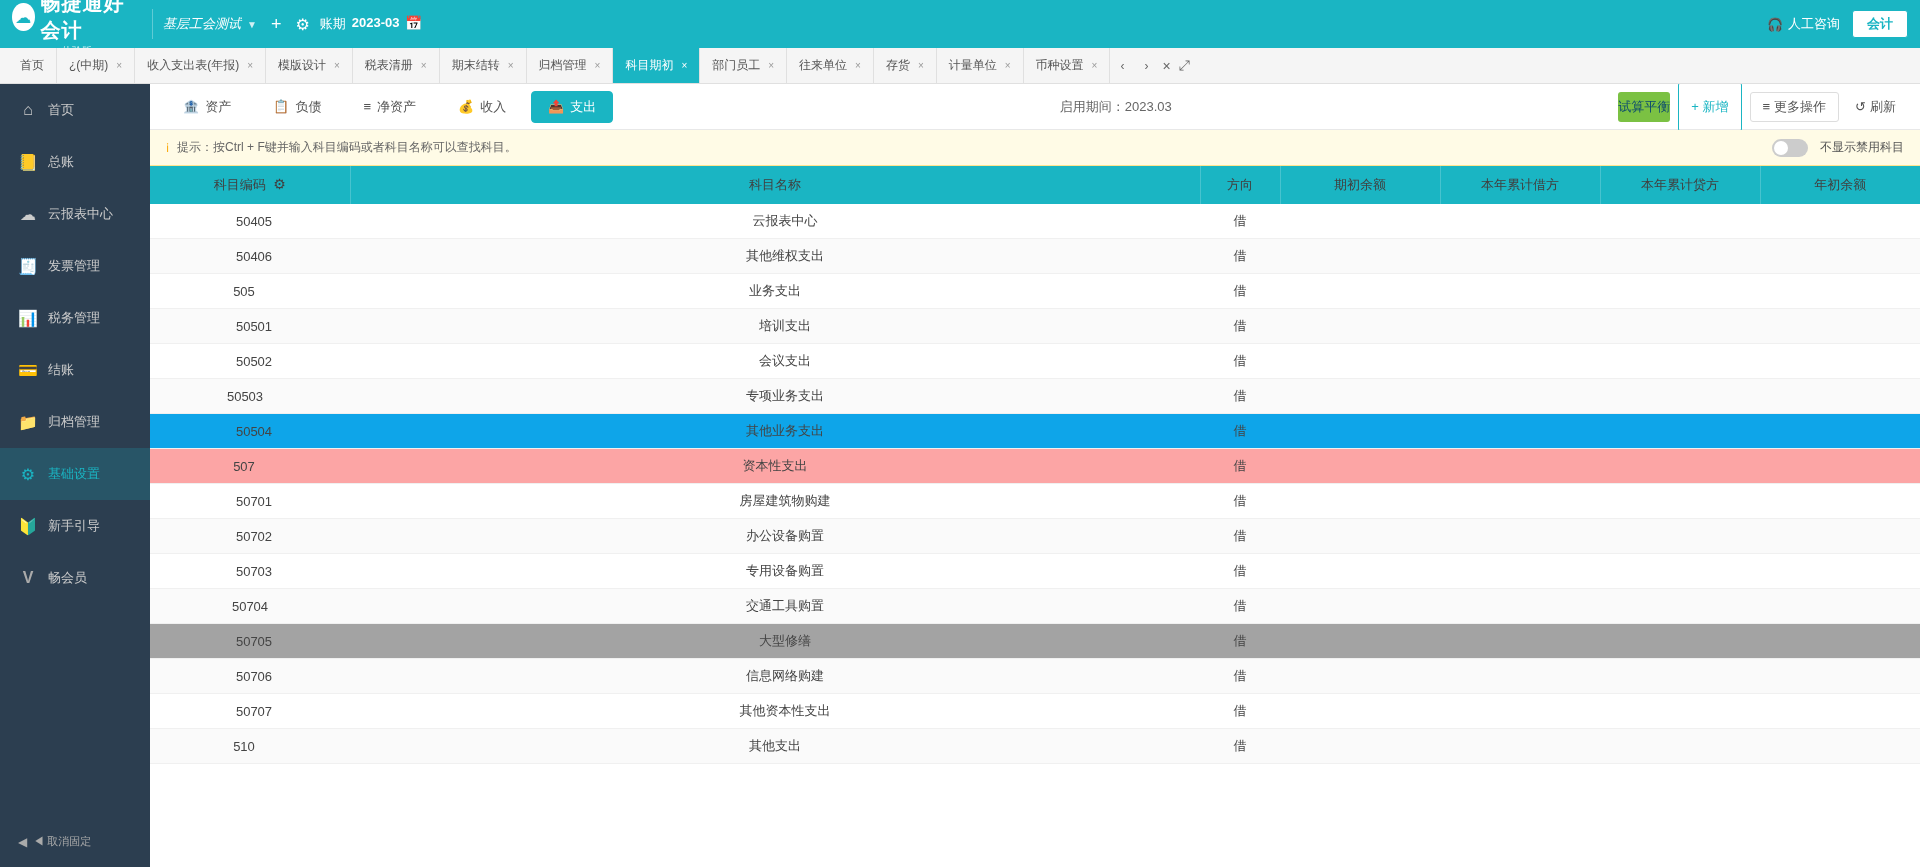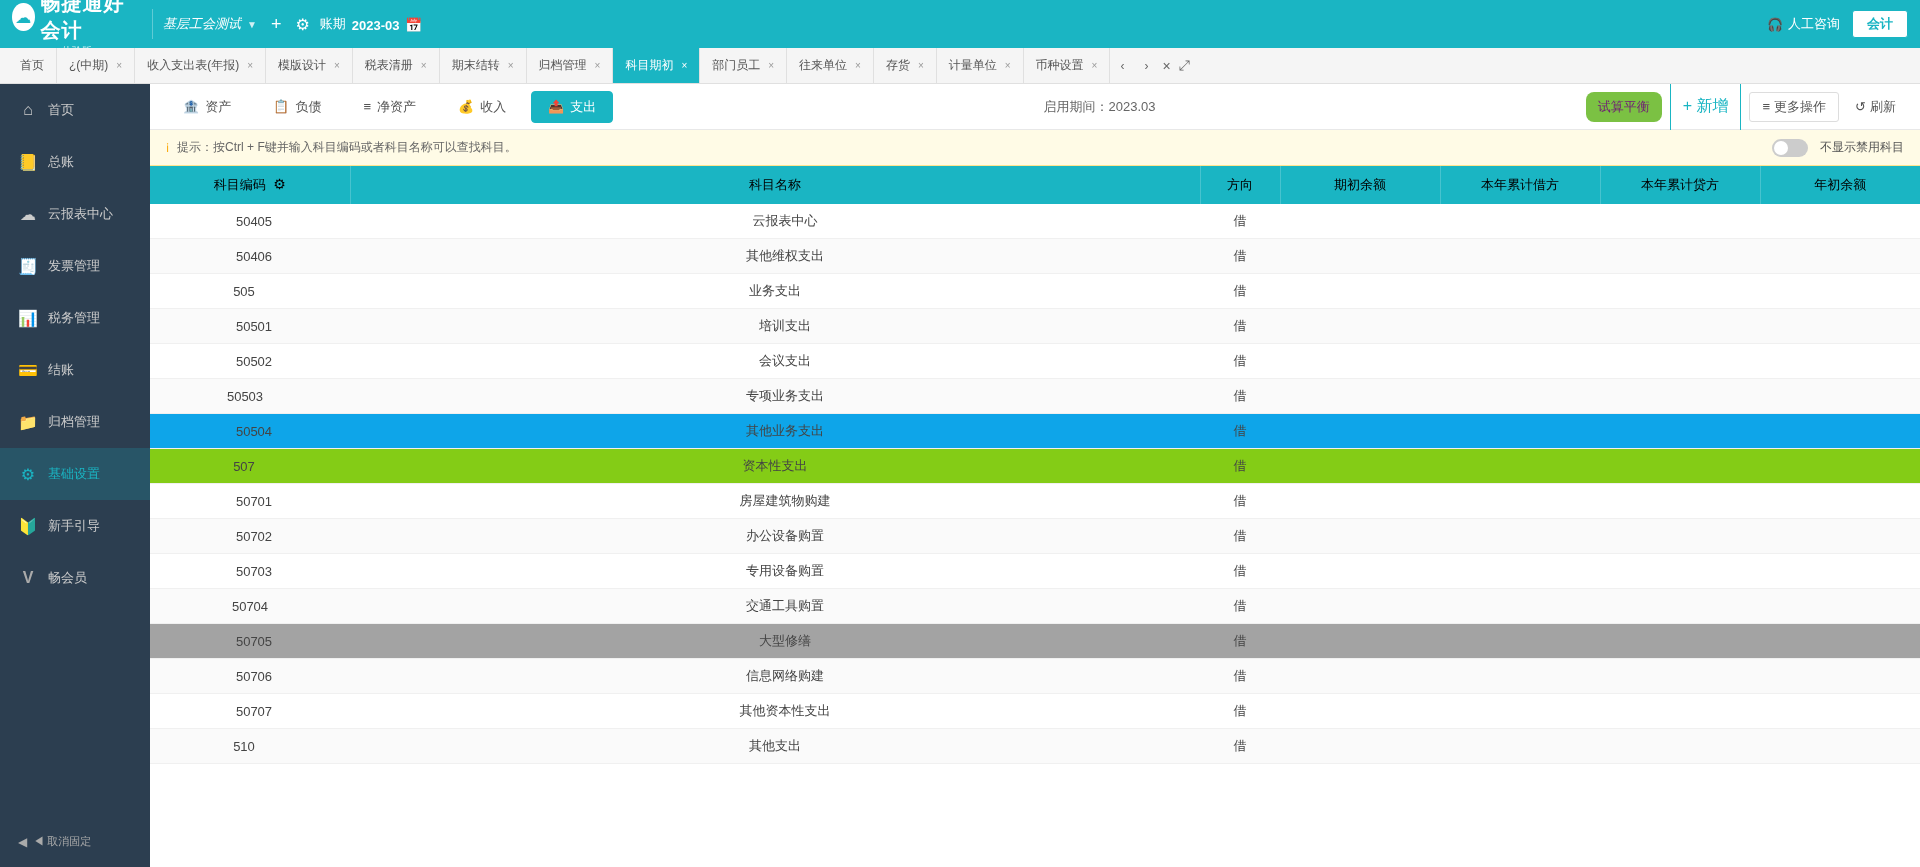--- a/index.html
+++ b/index.html
@@ -52,21 +52,21 @@
     }
     .header-gear {
       color: white;
       font-size: 16px;
       cursor: pointer;
     }
     .header-period {
       color: white;
       font-size: 13px;
       display: flex;
-      align-items: flex-end;
+      align-items: flex-start;
       gap: 6px;
     }
     .header-calendar { font-size: 14px; }
     .header-right {
       margin-left: auto;
       display: flex;
       align-items: center;
       gap: 12px;
     }
     .header-support {
@@ -226,36 +226,36 @@
       color: white;
       border-color: #1ab5c3;
     }
     .sub-tab-period {
       margin-left: auto;
       color: #666;
       font-size: 13px;
     }
     .btn-calc {
       background: #7bc143;
-      color: #701a75;
+      color: #0c4a6e;
       border: none;
-      padding: 6px 12px;
-      border-radius: 8px;
+      padding: 6px 0;
+      border-radius: 3px;
       cursor: pointer;
       font-size: 13px;
       margin-left: auto;
     }
     .btn-add {
       background: none;
       border: 1px solid #1ab5c3;
       color: #1ab5c3;
       padding: 15px 12px;
       border-radius: 3px;
       cursor: pointer;
-      font-size: 16px;
+      font-size: 13px;
       display: flex;
       align-items: center;
       gap: 4px;
     }
     .btn-more {
       background: none;
       border: 1px solid #ddd;
       color: #555;
       padding: 5px 12px;
       border-radius: 3px;
@@ -323,21 +323,21 @@
       flex: 1;
       overflow-y: auto;
       overflow-x: hidden;
     }
     .data-table {
       width: 100%;
       border-collapse: collapse;
     }
     .data-table thead tr {
       background: #1ab5c3;
-      color: #000000;
+      color: #404040;
       margin-top: 32px;
     }
     .data-table thead th {
       padding: 10px 12px;
       font-size: 13px;
       font-weight: normal;
       text-align: center;
       border-right: 1px solid rgba(255,255,255,0.2);
     }
     .data-table thead th:last-child { border-right: none; }
@@ -638,21 +638,21 @@
   </tr>
             <tr style="background: #0ea5e9;">
     <td class="td-code" style="padding-left:20px">50504</td>
     <td class="td-name" style="padding-left:32px">其他业务支出</td>
     <td class="td-dir">借</td>
     <td></td>
     <td></td>
     <td></td>
     <td></td>
   </tr>
-            <tr style="background: #84cc16; margin-left: 38px;">
+            <tr style="background: #fca5a5; margin-left: 38px;">
     <td class="td-code" style="padding-left:0">507</td>
     <td class="td-name" style="padding-left:12px">资本性支出</td>
     <td class="td-dir">借</td>
     <td></td>
     <td></td>
     <td></td>
     <td></td>
   </tr>
             <tr style="background: white;">
     <td class="td-code" style="padding-left:20px">50701</td>

